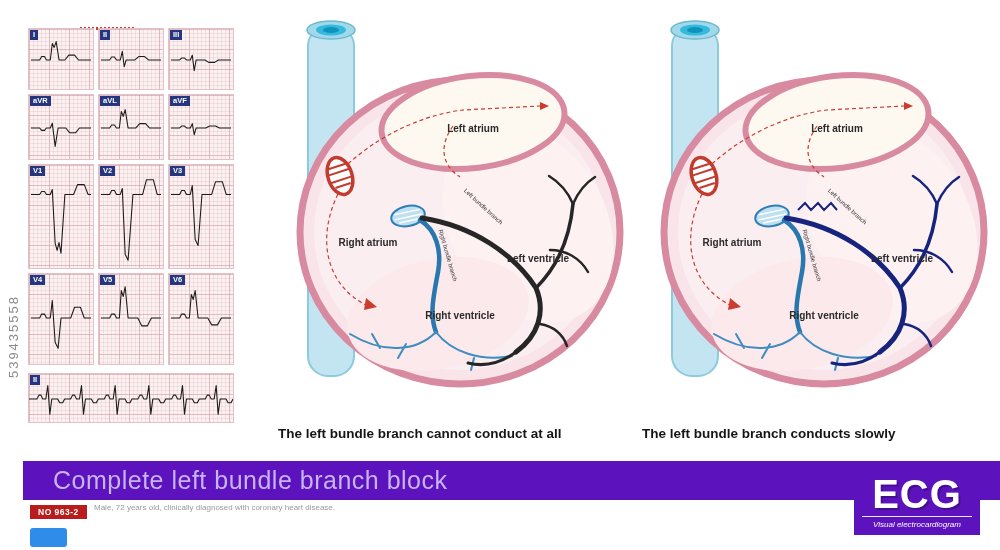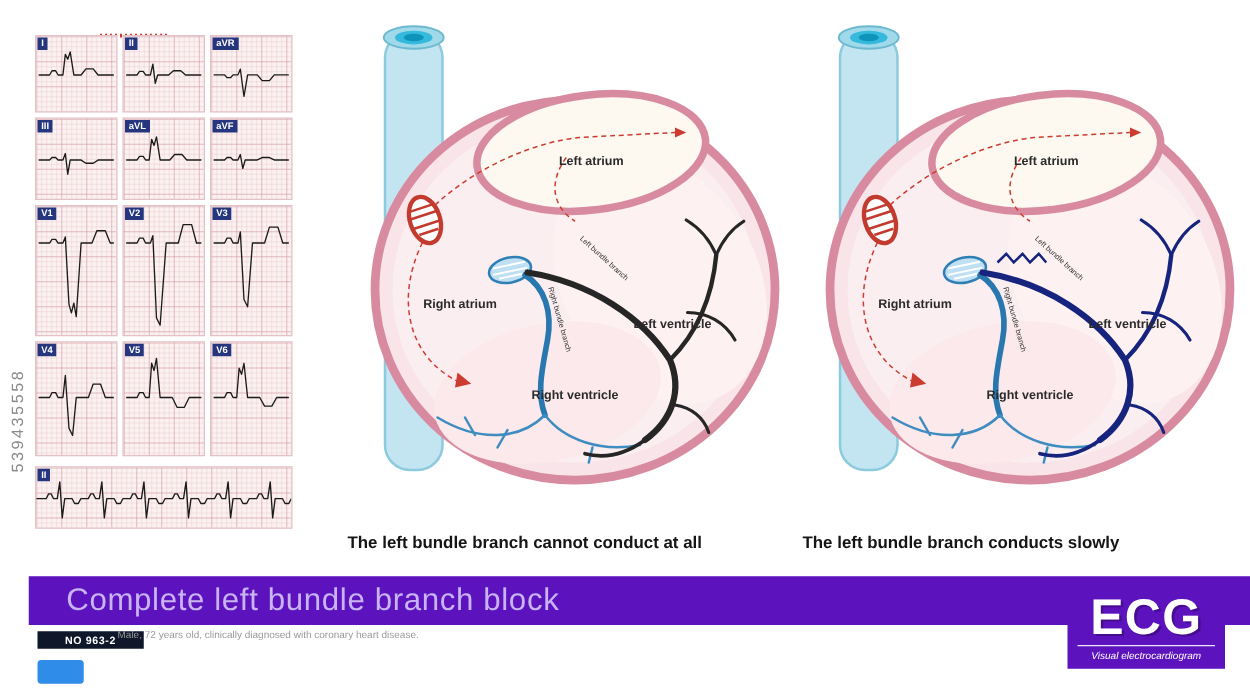--- a/index.html
+++ b/index.html
@@ -35,22 +35,22 @@
   .hl { font-size:10px; font-weight:bold; fill:#2a2a2a; text-anchor:middle; }
   .hs { font-size:6px; fill:#333; text-anchor:middle; }
   .caption { position:absolute; top:426px; width:360px; text-align:left;
     font-size:13.5px; font-weight:bold; color:#151515; }
 
   
   .banner { position:absolute; left:0; top:461px; width:1000px; height:39px; background:#5c12bd; }
   .banner-title { margin-left:30px; line-height:39px; font-size:25px; font-weight:400;
     letter-spacing:.5px; color:#c8b3f4; }
   .footer { position:absolute; left:0; top:500px; width:1000px; height:50px; background:#fff; }
-  .badge { position:absolute; left:30px; top:5px; background:#0f172a; color:#fff;
-    font-size:8.5px; font-weight:bold; letter-spacing:.5px; padding:2px 22px; }
+  .badge { position:absolute; left:30px; top:5px; background:#b91c1c; color:#fff;
+    font-size:8.5px; font-weight:bold; letter-spacing:.5px; padding:2px 8px; }
   .notes { position:absolute; left:94px; top:3px; }
   .note1 { font-size:8px; color:#9a9a9a; line-height:10px; }
   .note2 { font-size:8px; color:#4a4a4a; font-weight:bold; line-height:10px; }
   .logo { position:absolute; right:20px; top:468px; width:126px; height:67px; background:#5c12bd;
     display:flex; flex-direction:column; align-items:center; justify-content:center; }
   .logo-text { font-size:40px; font-weight:bold; color:#fff; line-height:.95; letter-spacing:1px;
     text-shadow:2px 2px 0 rgba(0,0,0,.25); }
   .logo-sub { font-size:8px; font-style:italic; color:#fff; margin-top:3px; padding-top:3px;
     border-top:1.5px solid rgba(255,255,255,.9); width:88%; text-align:center; }
 </style>
@@ -70,29 +70,29 @@
             <path d="M2 32 L11 32 L13 28.5 L16 28.5 L18 32 L22 32 L24 15 L26 19 L28 13 L31 32 L37 32 L41 27 L47 27 L51 32 L64 32" fill="none" stroke="#1b1b1b" stroke-width="1.1" stroke-linejoin="round"></path>
           </svg>
         </div>
         <div class="panel">
           <span class="lead-label">II</span>
           <svg viewBox="0 0 66 62" preserveAspectRatio="none">
             <path d="M2 32 L11 32 L13 29 L16 29 L18 32 L22 32 L24 23 L26 39 L28 32 L37 32 L41 28.5 L47 28.5 L51 32 L64 32" fill="none" stroke="#1b1b1b" stroke-width="1.1" stroke-linejoin="round"></path>
           </svg>
         </div>
         <div class="panel">
+          <span class="lead-label">III</span>
+          <svg viewBox="0 0 66 62" preserveAspectRatio="none">
+            <path d="M2 32 L11 32 L13 30 L16 30 L18 32 L22 32 L24 27 L26 43 L28 32 L37 32 L41 34.5 L47 34.5 L51 32 L64 32" fill="none" stroke="#1b1b1b" stroke-width="1.1" stroke-linejoin="round"></path>
+          </svg>
+        </div>
+        <div class="panel">
           <span class="lead-label">aVR</span>
           <svg viewBox="0 0 66 66" preserveAspectRatio="none">
             <path d="M2 34 L11 34 L13 36.5 L16 36.5 L18 34 L22 34 L24 29 L27 53 L30 34 L38 34 L42 39 L48 39 L52 34 L64 34" fill="none" stroke="#1b1b1b" stroke-width="1.1" stroke-linejoin="round"></path>
-          </svg>
-        </div>
-        <div class="panel">
-          <span class="lead-label">III</span>
-          <svg viewBox="0 0 66 62" preserveAspectRatio="none">
-            <path d="M2 32 L11 32 L13 30 L16 30 L18 32 L22 32 L24 27 L26 43 L28 32 L37 32 L41 34.5 L47 34.5 L51 32 L64 32" fill="none" stroke="#1b1b1b" stroke-width="1.1" stroke-linejoin="round"></path>
           </svg>
         </div>
         <div class="panel">
           <span class="lead-label">aVL</span>
           <svg viewBox="0 0 66 66" preserveAspectRatio="none">
             <path d="M2 34 L11 34 L13 31 L16 31 L18 34 L21 34 L23 17 L25 22 L27 15 L30 34 L38 34 L42 29.5 L48 29.5 L52 34 L64 34" fill="none" stroke="#1b1b1b" stroke-width="1.1" stroke-linejoin="round"></path>
           </svg>
         </div>
         <div class="panel">
           <span class="lead-label">aVF</span>

